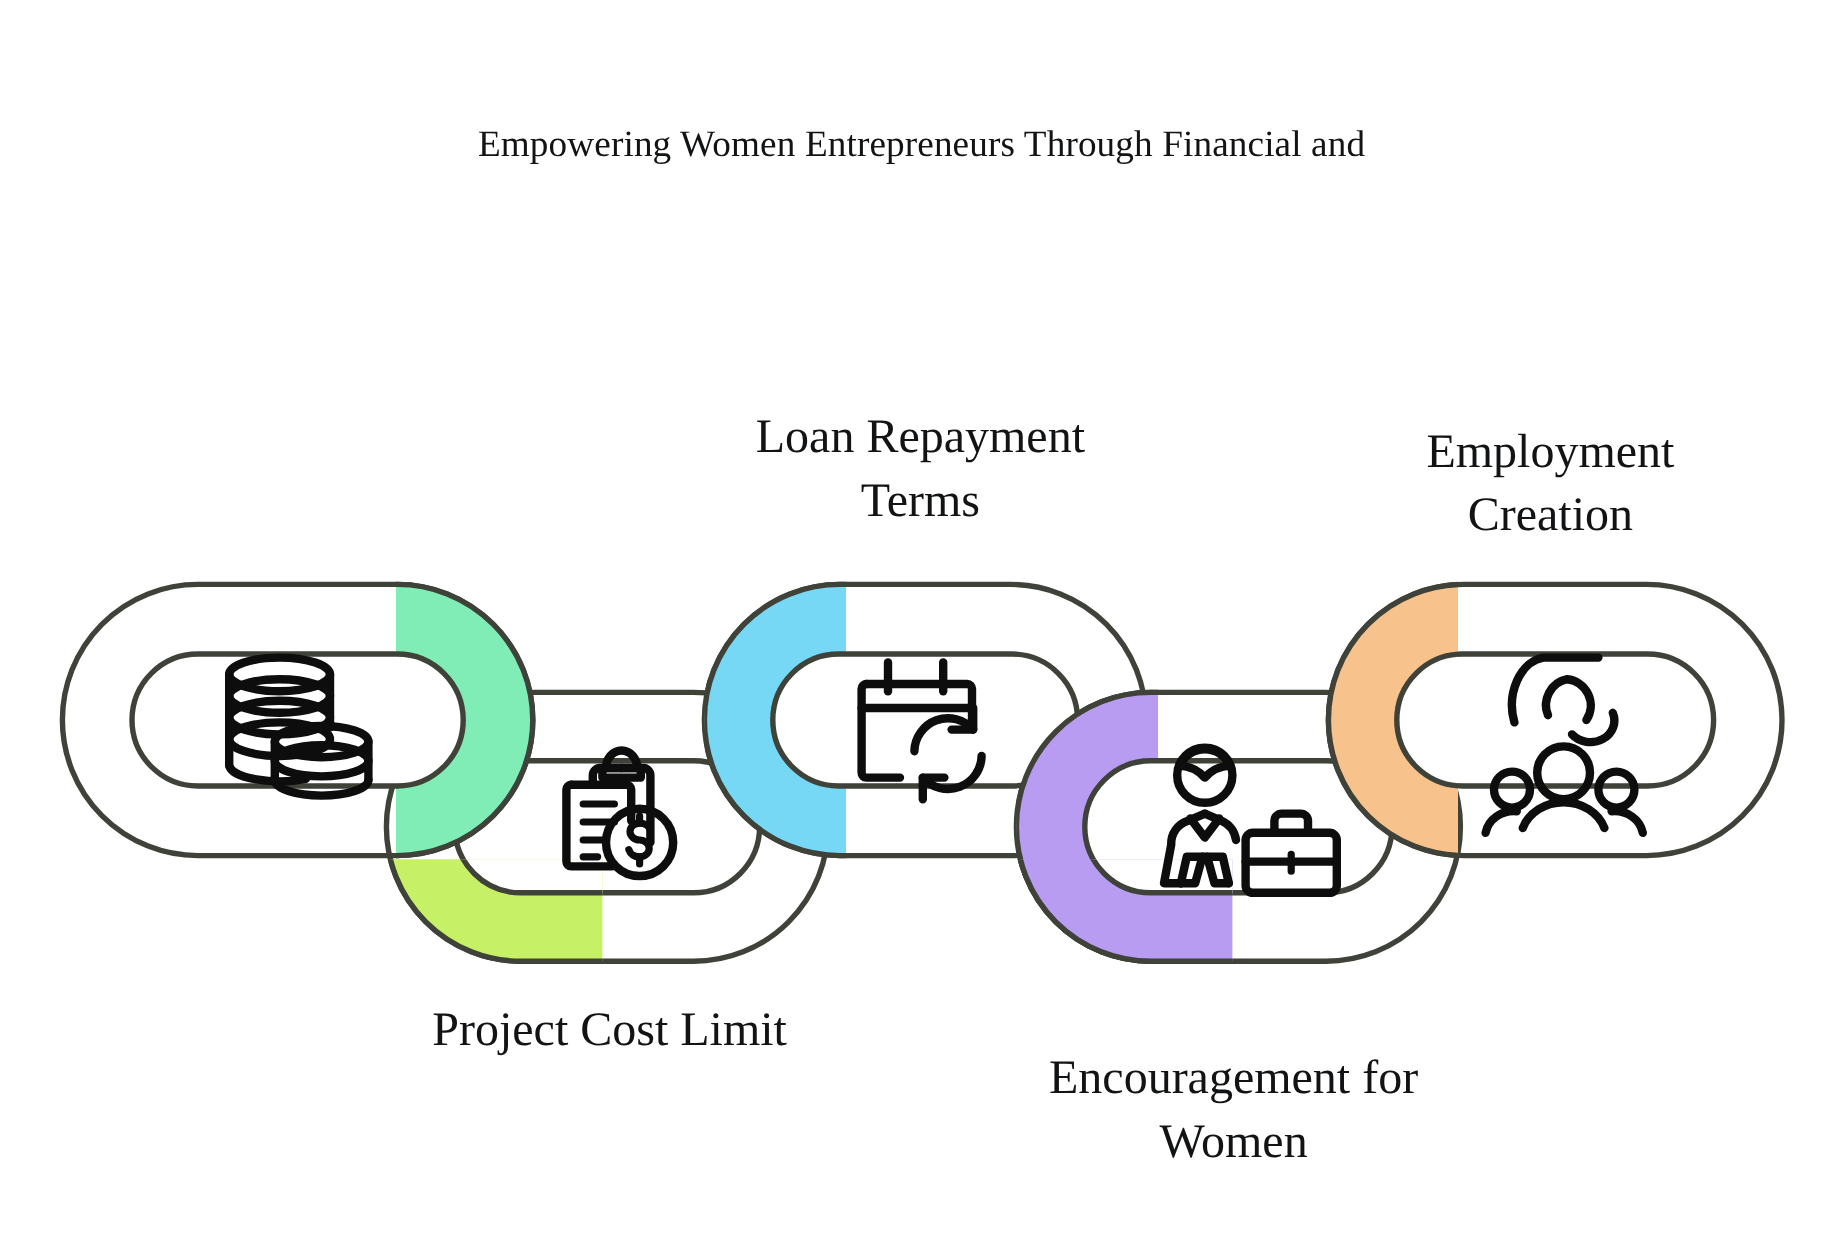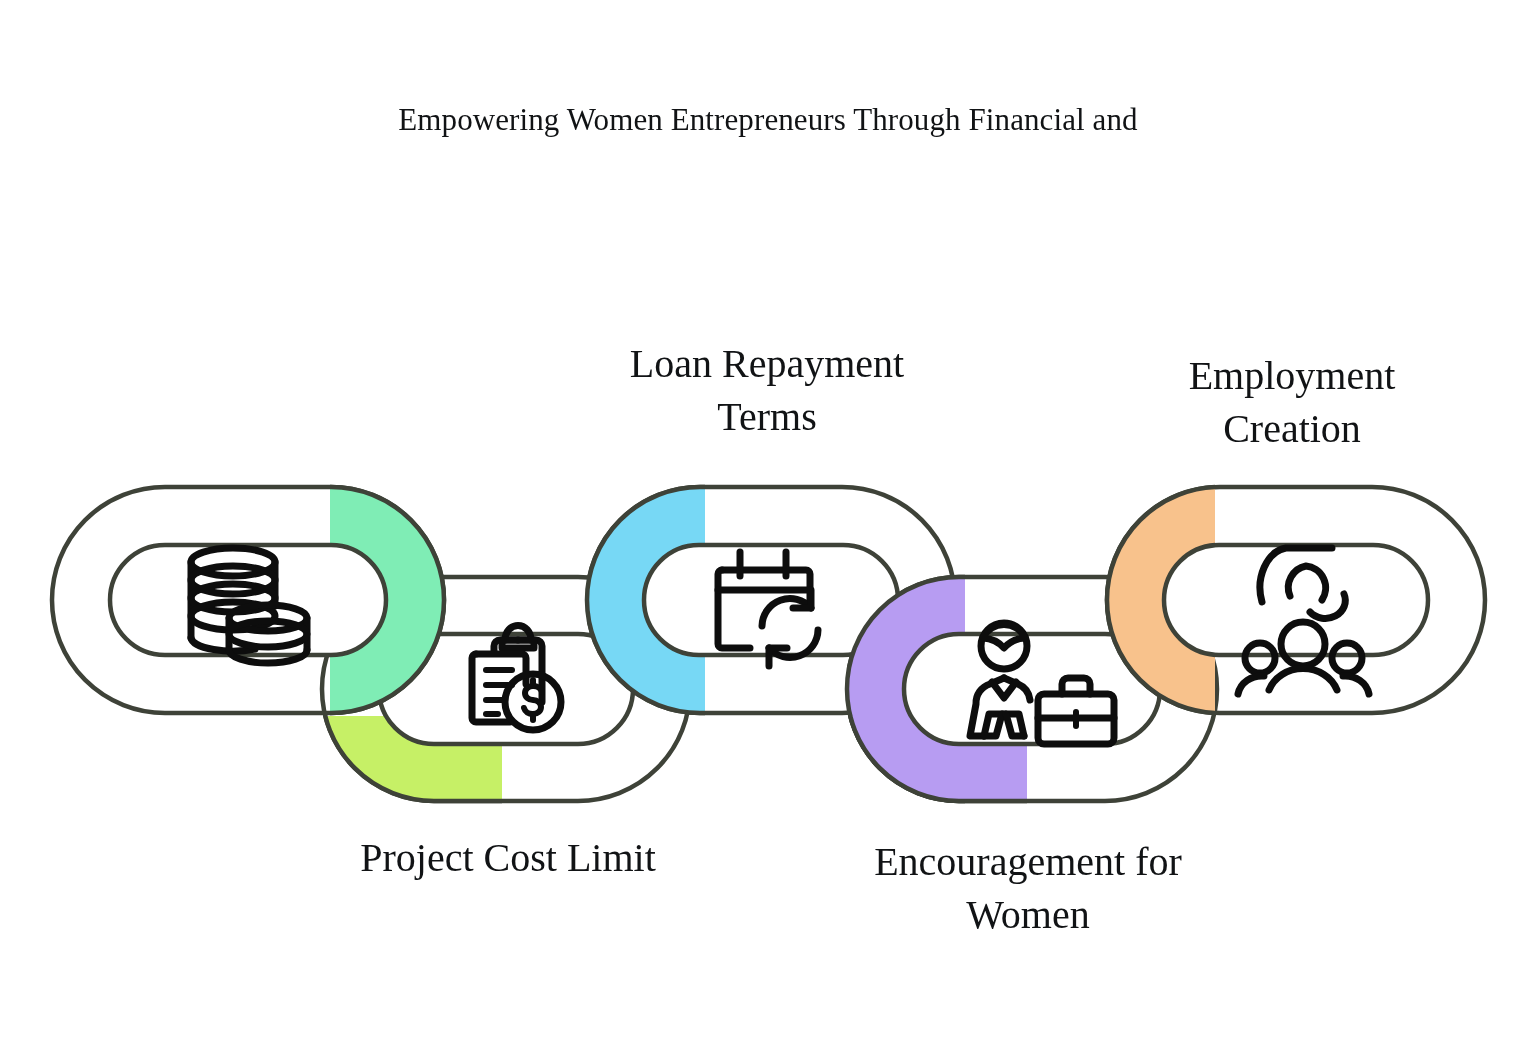--- a/index.html
+++ b/index.html
@@ -46,21 +46,21 @@
     text-align: center;
     font-size: 40px;
     line-height: 1.32;
     font-weight: 400;
     color: #111315;
     white-space: pre-line;
   }
   .label-1 { left: 26px;   top: 390px; width: 446px; }
   .label-2 { left: 298px;  top: 832px; width: 420px; }
   .label-3 { left: 570px;  top: 338px; width: 394px; }
-  .label-4 { left: 830px;  top: 836px; width: 396px; }
+  .label-4 { left: 830px;  top: 872px; width: 396px; }
   .label-5 { left: 1092px; top: 350px; width: 400px; }
 
   
   #chain {
     position: absolute;
     left: 0;
     top: 0;
     width: 1536px;
     height: 1042px;
   }

